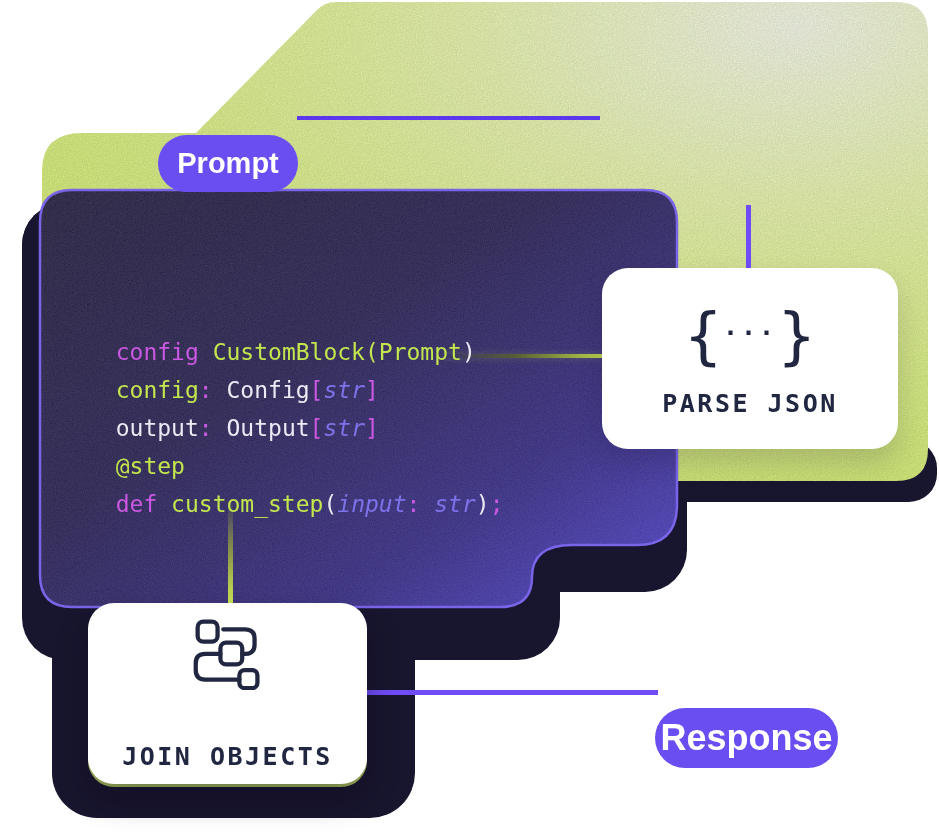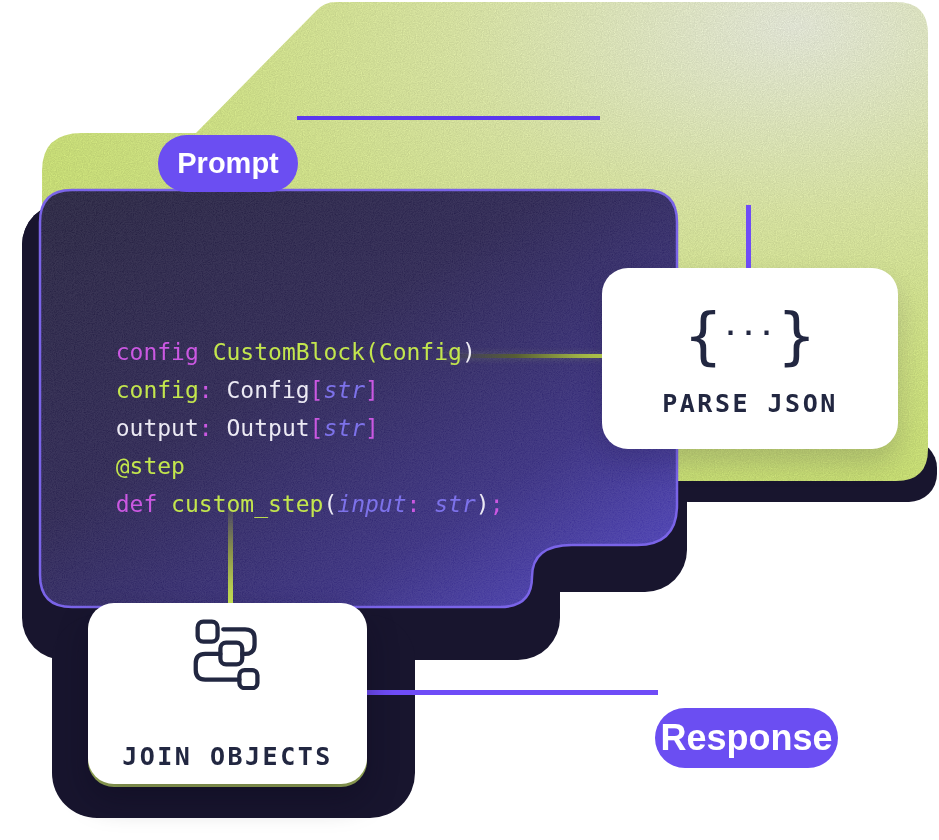--- a/index.html
+++ b/index.html
@@ -112,21 +112,21 @@
     </g>
   </svg>
 
   <div class="line" id="line-prompt"></div>
   <div class="line" id="line-cards"></div>
   <div class="line" id="line-class"></div>
   <div class="line" id="line-limev"></div>
   <div class="line" id="line-response"></div>
 
 
-  <pre class="code" id="code-class"><span><span class="c-white">  </span><span class="c-pink">config</span><span class="c-lime"> CustomBlock(Config</span><span class="c-white">)</span></span>
+  <pre class="code" id="code-class"><span><span class="c-white">  </span><span class="c-pink">config</span><span class="c-lime"> CustomBlock(Prompt</span><span class="c-white">)</span></span>
 <span><span class="c-white">  </span><span class="c-lime">config</span><span class="c-pink">:</span><span class="c-white"> Config</span><span class="c-pink">[</span><span class="c-blue">str</span><span class="c-pink">]</span></span>
 <span><span class="c-white">  output</span><span class="c-pink">:</span><span class="c-white"> Output</span><span class="c-pink">[</span><span class="c-blue">str</span><span class="c-pink">]</span></span>
 <span><span class="c-lime">  @step</span></span>
 <span><span class="c-white">  </span><span class="c-pink">def</span><span class="c-lime"> custom_step</span><span class="c-white">(</span><span class="c-blue">input</span><span class="c-pink">:</span><span class="c-blue"> str</span><span class="c-white">)</span><span class="c-pink">;</span></span></pre>
 
 
   <div class="card" id="card-parse">
     <div class="braces-icon">
       <span class="brace">{</span>
       <span class="brace-dots">···</span>

